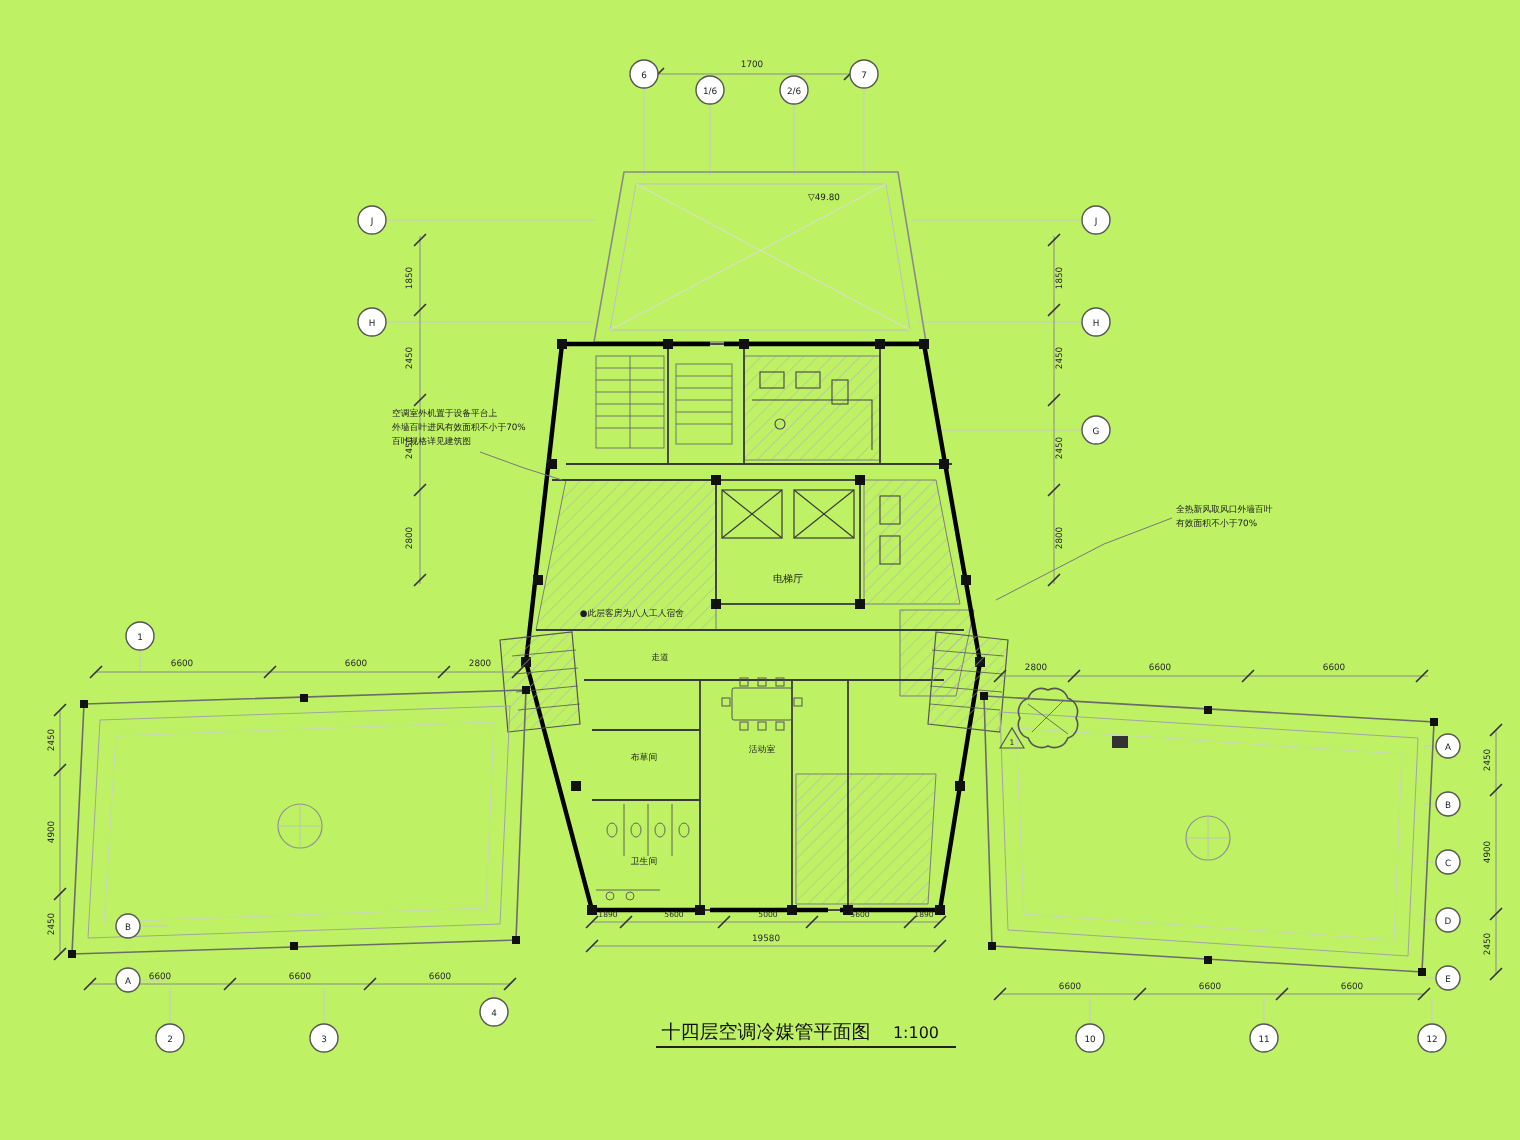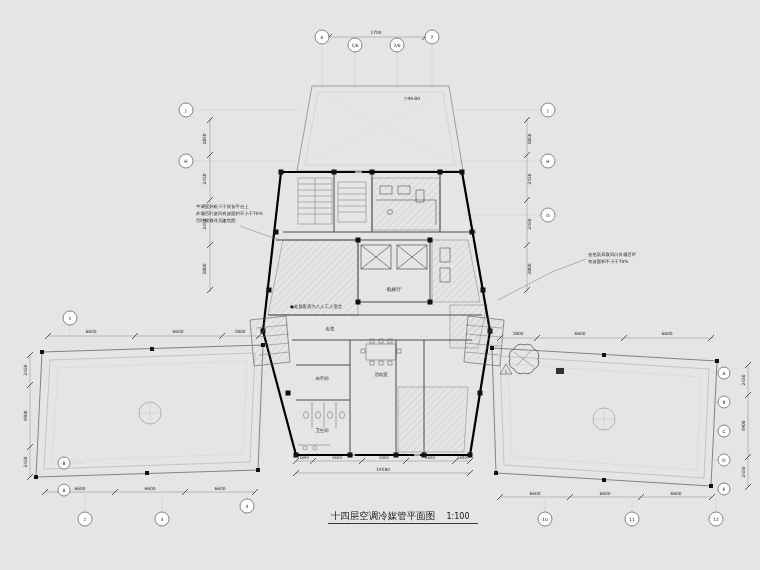--- a/index.html
+++ b/index.html
@@ -1,16 +1,16 @@
 <!DOCTYPE html>
 <html><head>
 <meta charset="utf-8">
 <style>
   html,body{margin:0;padding:0;background:#fff;}
-  .sheet{position:relative;width:760px;height:570px;background:#e5e5e5;overflow:hidden;
+  .sheet{position:relative;width:760px;height:570px;background:#bef264;overflow:hidden;
          font-family:"DejaVu Sans","Liberation Sans",sans-serif;}
   svg{display:block;}
   text{font-family:"DejaVu Sans","Liberation Sans",sans-serif;fill:#1c1c1c;}
   .t3{font-size:3.8px;} .t4{font-size:4.4px;} .t5{font-size:5px;}
   .ttl{font-size:9.5px;fill:#111;} .scl{font-size:8px;fill:#111;}
   .dim{fill:#2a2a2a;}
 </style>
 </head>
 <body>
 

